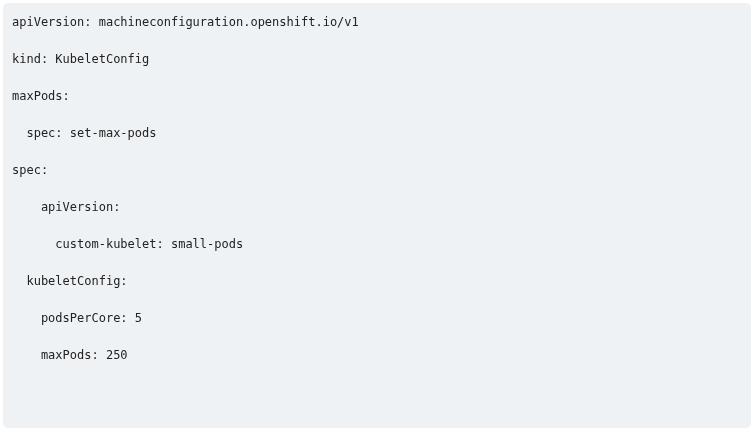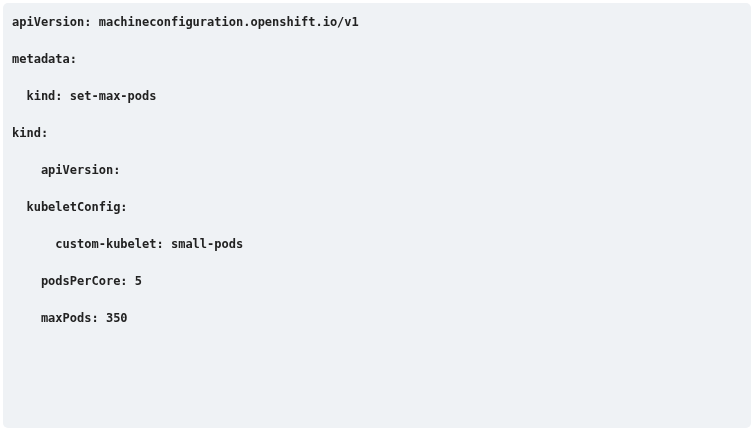--- a/index.html
+++ b/index.html
@@ -13,37 +13,37 @@
     .code-block {
       position: absolute;
       left: 3px;
       top: 3px;
       width: 748px;
       height: 425px;
       background: #eff2f5;
       border-radius: 5px;
       box-sizing: border-box;
       padding: 9px 0 0 9px;
-      font-weight: bold;
     }
     .code-line {
       font-family: "DejaVu Sans Mono", "Liberation Mono", monospace;
       font-size: 12px;
       color: #222222;
       height: 37px;
       line-height: 20px;
       white-space: pre;
     }
   </style>
 </head>
 <body>
 
 <div class="code-block">
   <div class="code-line">apiVersion: machineconfiguration.openshift.io/v1</div>
-  <div class="code-line">metadata:</div>
-  <div class="code-line">  kind: set-max-pods</div>
-  <div class="code-line">kind:</div>
+  <div class="code-line">kind: KubeletConfig</div>
+  <div class="code-line">maxPods:</div>
+  <div class="code-line">  spec: set-max-pods</div>
+  <div class="code-line">spec:</div>
   <div class="code-line">    apiVersion:</div>
+  <div class="code-line">      custom-kubelet: small-pods</div>
   <div class="code-line">  kubeletConfig:</div>
-  <div class="code-line">      custom-kubelet: small-pods</div>
   <div class="code-line">    podsPerCore: 5</div>
-  <div class="code-line">    maxPods: 350</div>
+  <div class="code-line">    maxPods: 250</div>
 </div>
 
 </body></html>

